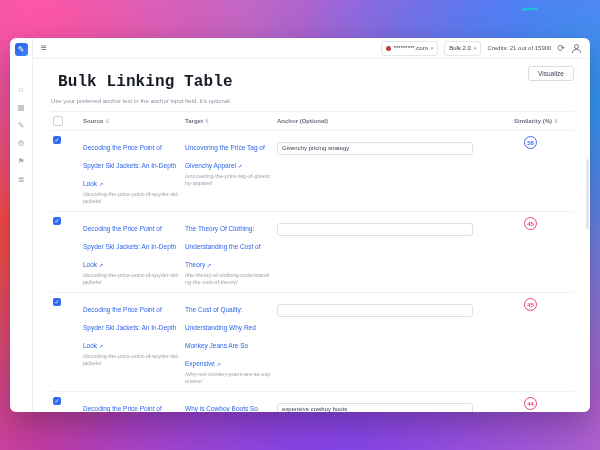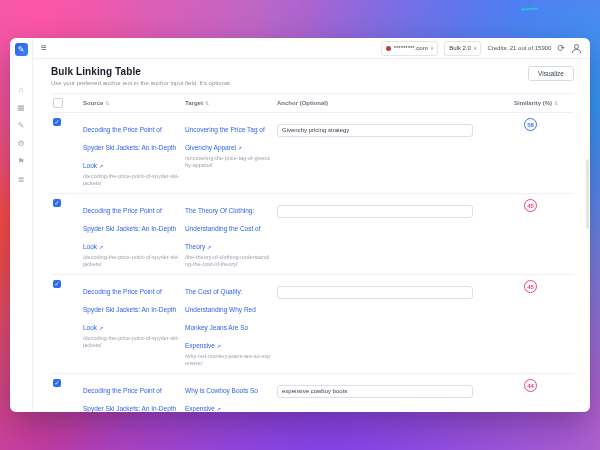--- a/index.html
+++ b/index.html
@@ -32,21 +32,21 @@
   .topbar-right{margin-left:auto;display:flex;align-items:center;gap:6px;}
   .select{border:1px solid #e2e5ea;border-radius:3px;height:13px;padding:0 4px;font-size:6px;display:flex;align-items:center;gap:3px;color:#333c4a;background:#fff;}
   .dot{width:5px;height:5px;border-radius:50%;background:#b83d3d;}
   .chev{color:#9aa1ad;font-size:5px;}
   .credits{font-size:6px;color:#4b5563;}
   .icon-btn{color:#6b7280;font-size:9px;line-height:1;}
   .avatar{width:11px;height:11px;display:block;}
   
   .content{flex:1;padding:7px 16px 0 18px;overflow:hidden;position:relative;}
   .page-head{display:flex;justify-content:space-between;align-items:flex-start;margin-bottom:7px;}
-  h1{font-size:10px;margin:0;color:#171c26;font-weight:700;letter-spacing:.1px;}
+  h1{font-size:16px;margin:7px;color:#171c26;font-weight:700;letter-spacing:.1px;font-family:Liberation Mono, monospace;}
   .subtitle{font-size:6px;color:#8b92a1;margin:3px 0 0;}
   .visualize{font-size:6.5px;border:1px solid #d8dce2;background:#fff;border-radius:3px;padding:3px 9px;color:#374151;cursor:pointer;}
   
   .thead,.trow{display:grid;grid-template-columns:26px 96px 86px 1fr 60px;column-gap:6px;align-items:start;border-bottom:1px solid #f0f1f5;}
   .thead{border-top:1px solid #f0f1f5;padding:4px 0;align-items:center;}
   .th{font-size:6px;color:#6b7280;font-weight:700;display:flex;align-items:center;gap:2px;}
   .sort{color:#a6acb8;font-size:5px;font-weight:400;}
   .trow{padding:5px 0 6px;}
   .cb{width:8px;height:8px;border-radius:2px;display:block;margin-left:2px;font-size:6px;line-height:8px;text-align:center;}
   .cb.unchecked{border:1px solid #ccd1d9;background:#fff;}

